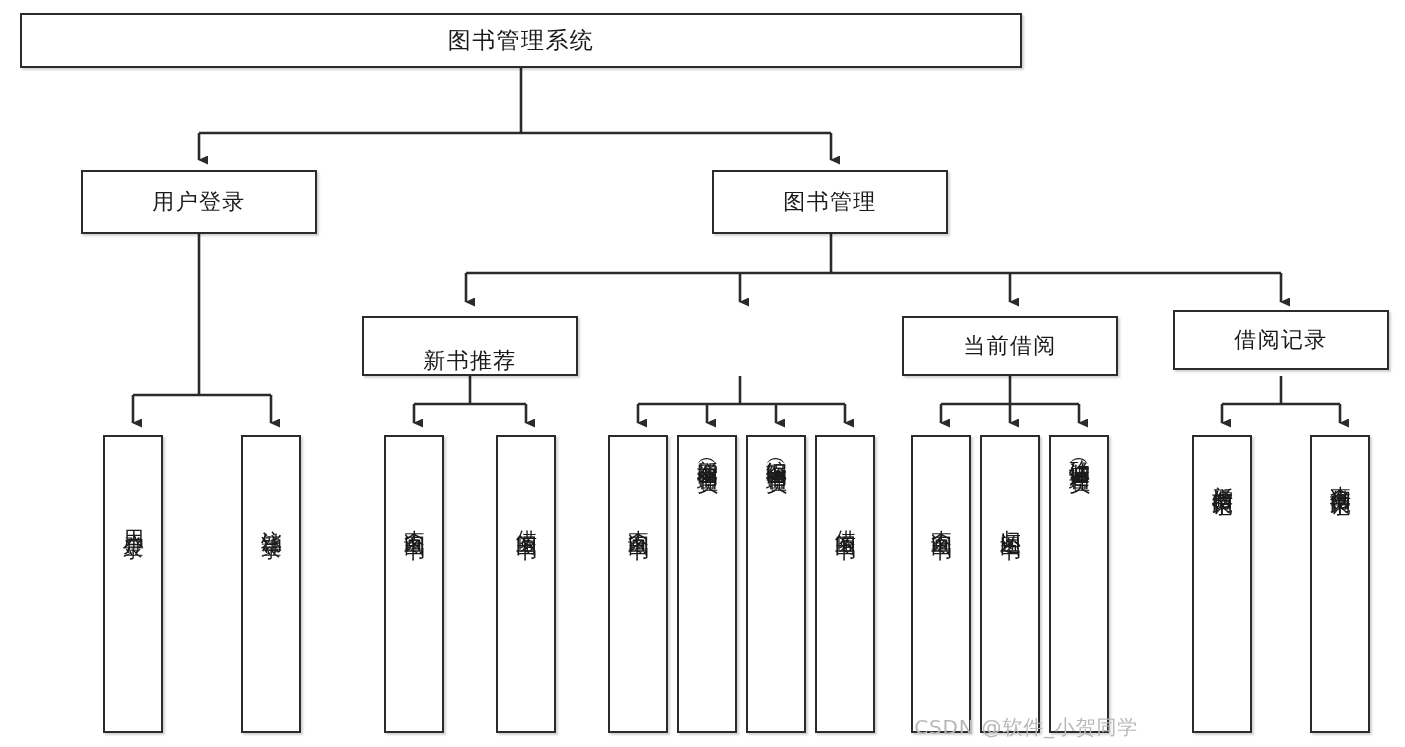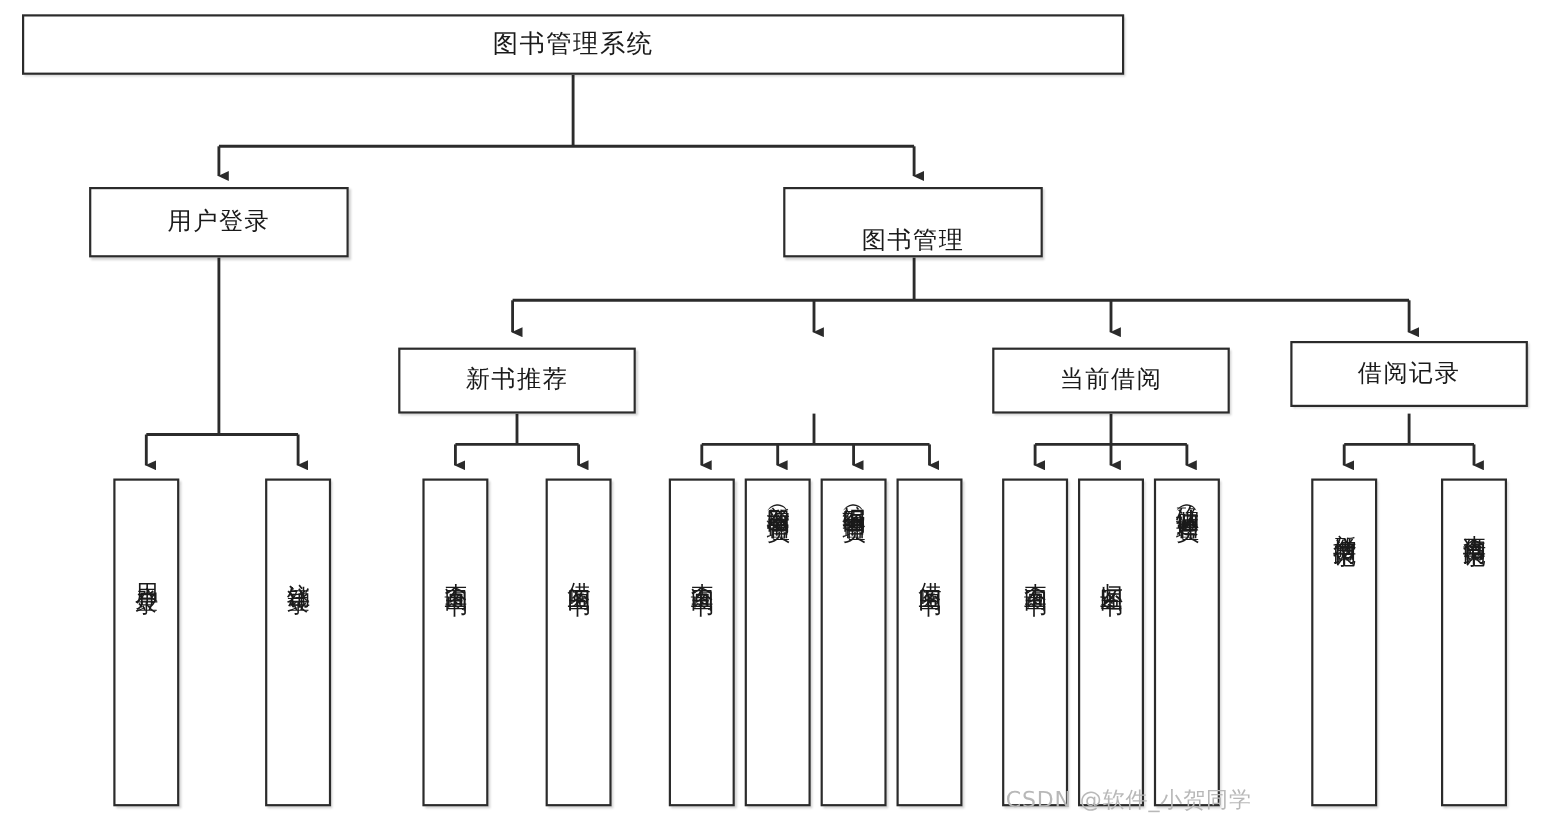--- a/index.html
+++ b/index.html
@@ -134,25 +134,25 @@
     </g>
   </svg>
 
   <div class="node horiz root" style="left:20px; top:13px; width:1002px; height:55px;">
     <span class="label">图书管理系统</span>
   </div>
 
   <div class="node horiz" style="left:81px; top:170px; width:236px; height:64px;">
     <span class="label">用户登录</span>
   </div>
-  <div class="node horiz" style="left:712px; top:170px; width:236px; height:64px;align-items:flex-end;">
+  <div class="node horiz" style="left:712px; top:170px; width:236px; height:64px;">
     <span class="label">图书管理</span>
   </div>
 
-  <div class="node horiz" style="left:362px; top:316px; width:216px; height:60px;">
+  <div class="node horiz" style="left:362px; top:316px; width:216px; height:60px;align-items:flex-end;">
     <span class="label">新书推荐</span>
   </div>
   <div class="node horiz" style="left:902px; top:316px; width:216px; height:60px;">
     <span class="label">当前借阅</span>
   </div>
   <div class="node horiz" style="left:1173px; top:310px; width:216px; height:60px;">
     <span class="label">借阅记录</span>
   </div>
 
   <div class="node vert mid" style="left:103px; top:435px; width:60px; height:298px; padding-top:76px;">

